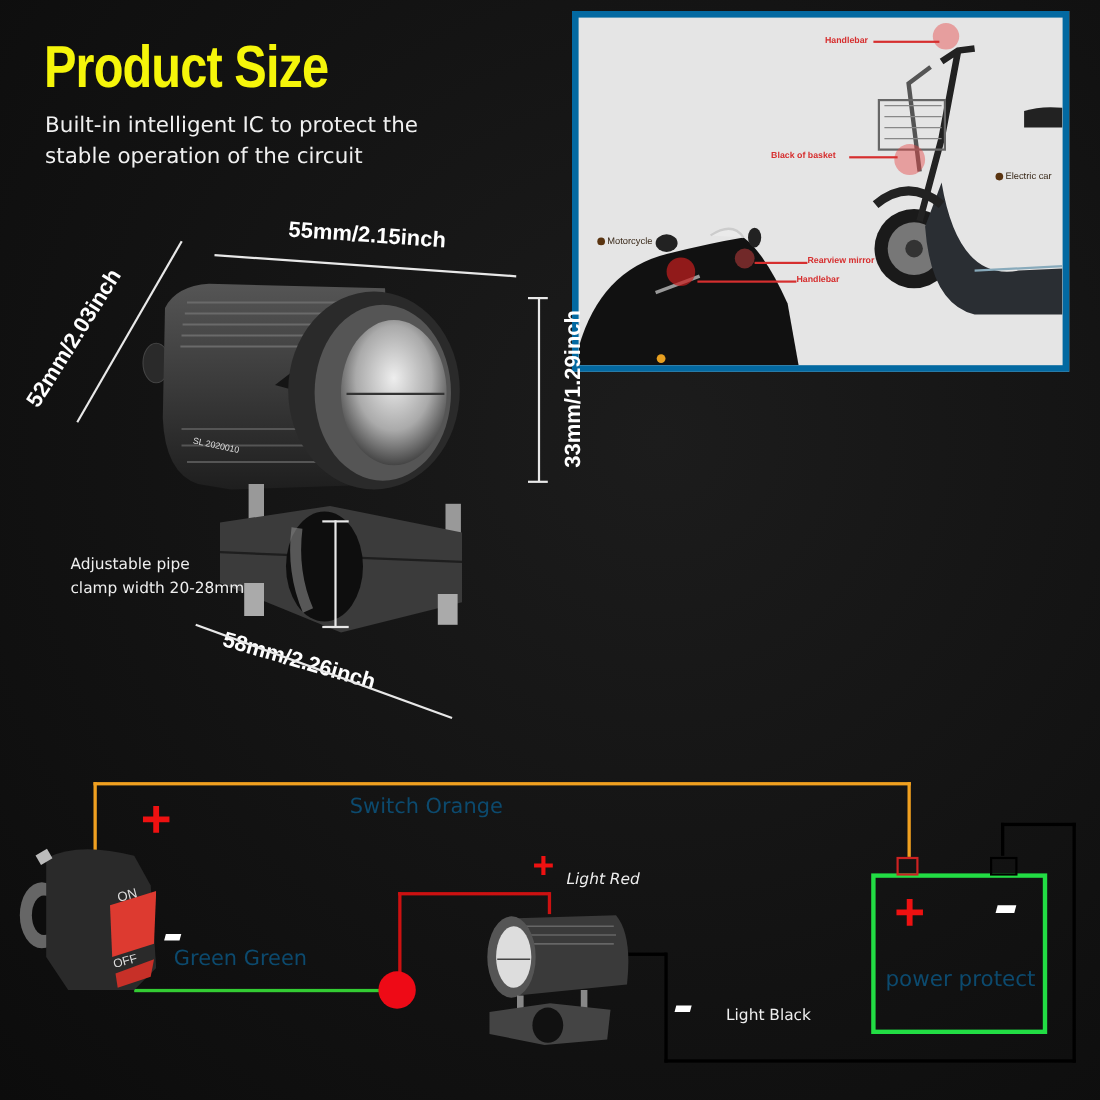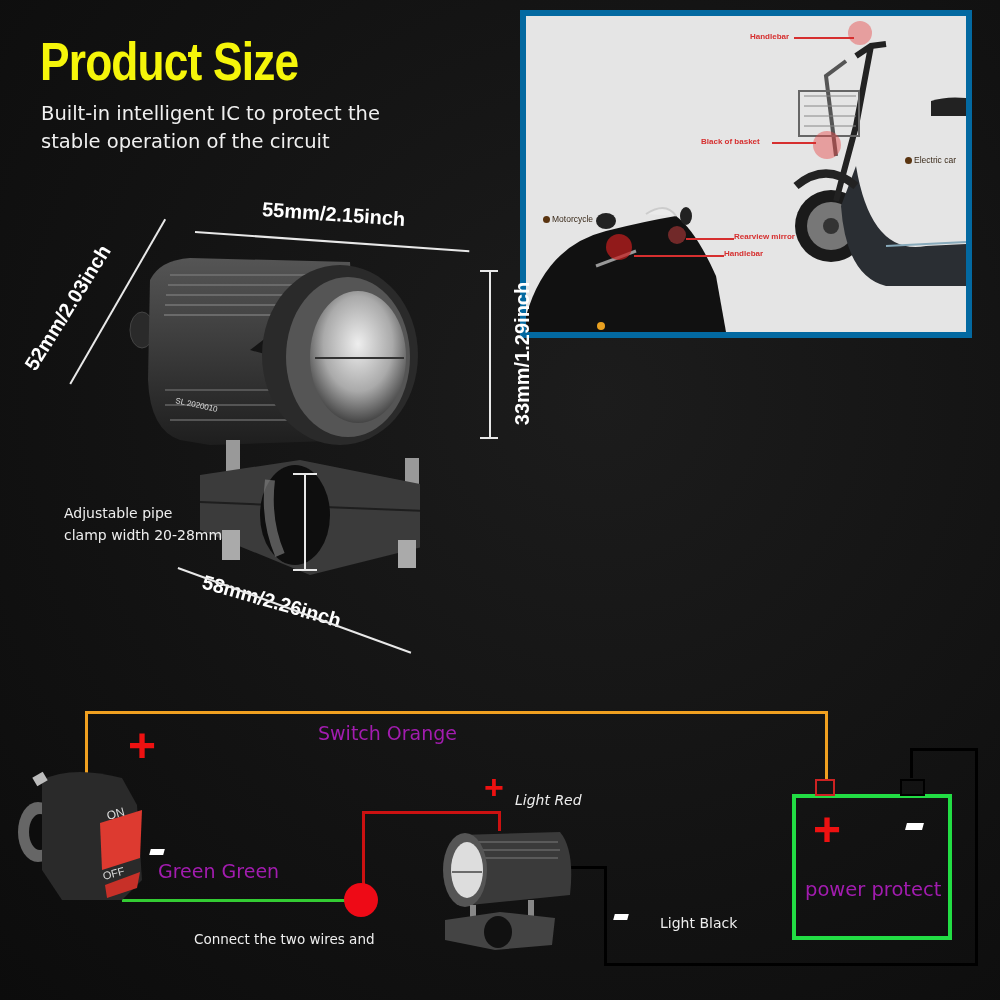--- a/index.html
+++ b/index.html
@@ -24,21 +24,21 @@
   .photo .cat { position:absolute; font-size:8.5px; font-weight:normal; color:#3a2a1a; font-family:"Liberation Sans", sans-serif; }
   .photo .dot { display:inline-block; width:7px; height:7px; border-radius:50%; background:#5a3410; margin-right:2px; vertical-align:-1px; }
   .photo .line { position:absolute; height:1.5px; background:#d62f2f; }
   .photo .hl { position:absolute; border-radius:50%; background:rgba(230,70,70,0.45); }
   .dim { font-family:"Liberation Sans", sans-serif; font-weight:bold; font-size:20px; color:#fff; white-space:nowrap; }
   .thin { position:absolute; background:#e8e8e8; }
   .note { font-size:14px; line-height:22px; color:#eee; }
   .wire { position:absolute; }
   .plus-red { color:#ee1111; font-weight:bold; font-family:"Liberation Sans", sans-serif; }
   .minus { position:absolute; width:14px; height:6px; background:#fff; transform:skewX(-15deg); }
-  .wlabel { font-size:19px; color:#a21caf; white-space:nowrap; }
+  .wlabel { font-size:19px; color:#0c4a6e; white-space:nowrap; }
   .slabel { font-size:14px; color:#eee; white-space:nowrap; }
 </style>
 </head>
 <body>
 
 <div class="abs title">Product Size</div>
 <div class="abs subtitle">Built-in intelligent IC to protect the stable operation of the circuit</div>
 
 <div class="abs photo">
 
@@ -195,14 +195,13 @@
 <div class="minus" style="left:150px;top:849px;"></div>
 <div class="minus" style="left:614px;top:914px;"></div>
 <div class="minus" style="left:906px;top:823px;width:17px;height:7px;"></div>
 
 <div class="abs wlabel" style="left:318px;top:722px;">Switch Orange</div>
 <div class="abs wlabel" style="left:158px;top:860px;">Green Green</div>
 <div class="abs slabel" style="left:515px;top:792px;font-style:italic;">Light Red</div>
 <div class="abs slabel" style="left:660px;top:915px;">Light Black</div>
 
 <div class="abs note" style="left:194px;top:929px;font-size:13.5px;line-height:20px;">
-  <div>Connect the two wires and</div>
 </div>
 
 </body></html>

